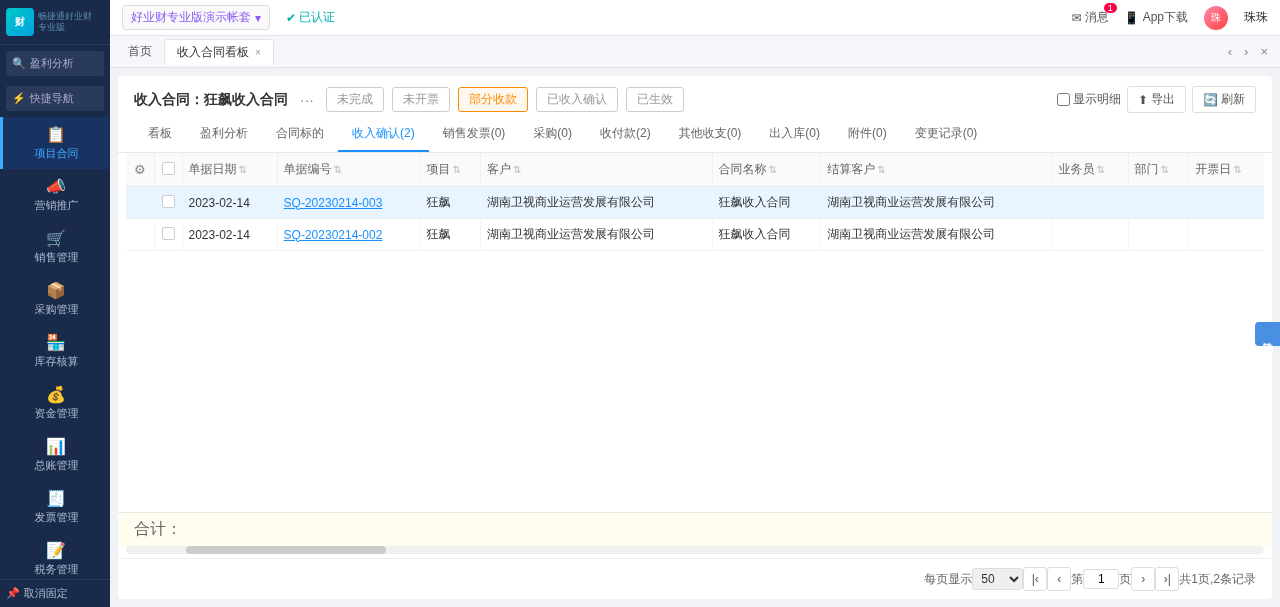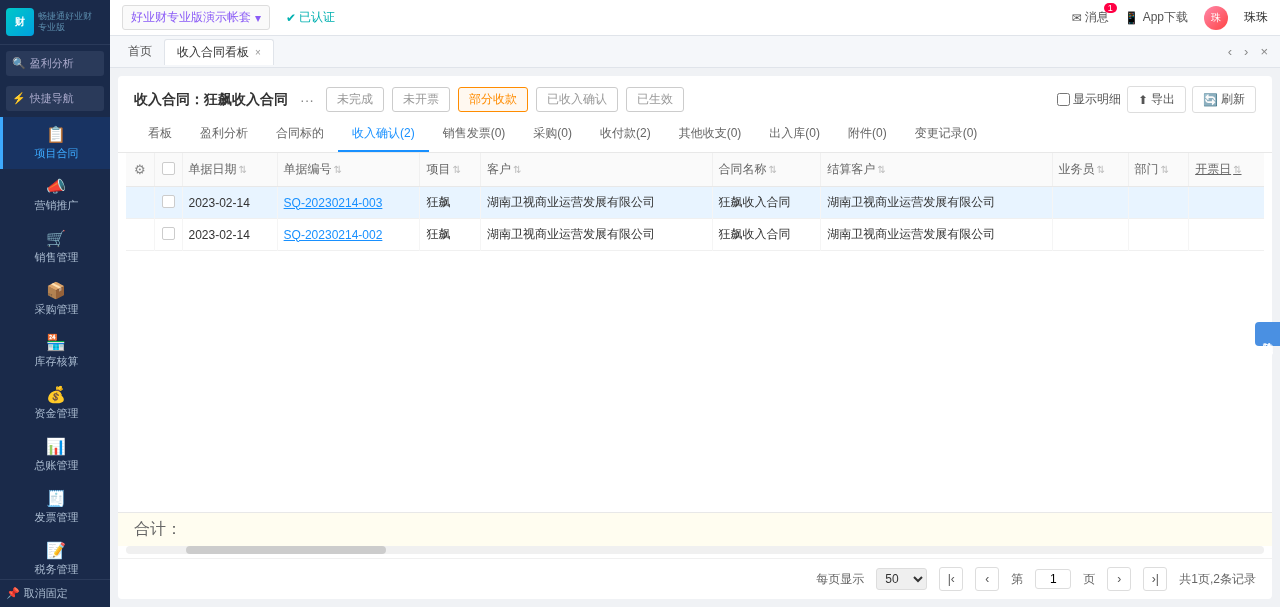--- a/index.html
+++ b/index.html
@@ -60,40 +60,40 @@
     
     .tabs-row { display: flex; align-items: center; padding: 0 16px; border-bottom: 1px solid #e8e8e8; margin-top: 4px; }
     .tab-item { padding: 8px 14px; font-size: 12px; color: #666; cursor: pointer; border-bottom: 2px solid transparent; }
     .tab-item.active { color: #1890ff; border-bottom: 2px solid #1890ff; font-weight: 500; }
 
     
     .table-wrap { flex: 1; overflow: auto; padding: 0 8px; }
     table { width: 100%; border-collapse: collapse; font-size: 12px; }
     table thead tr { background: #fafafa; }
     table thead th { padding: 8px 6px; text-align: left; color: #666; font-weight: normal; border-bottom: 1px solid #e8e8e8; white-space: nowrap; border-right: 1px solid #f0f0f0; }
-    table thead th:last-child { border-right: none; text-decoration: underline; }
+    table thead th:last-child { border-right: none; }
     table tbody tr { border-bottom: 1px solid #f0f0f0; }
     table tbody tr.row-1 { background: #e8f4ff; }
     table tbody tr.row-2 { background: #fff; }
     table tbody td { padding: 7px 6px; color: #333; border-right: 1px solid #f5f5f5; white-space: nowrap; }
     table tbody td:last-child { border-right: none; }
     .td-link { color: #1890ff; text-decoration: underline; cursor: pointer; }
     .col-check { width: 28px; text-align: center; }
     .col-settings { width: 28px; text-align: center; }
     .checkbox { width: 13px; height: 13px; border: 1px solid #ccc; display: inline-block; border-radius: 2px; background: #fff; }
     .th-sort { display: flex; align-items: center; gap: 2px; }
     .sort-icon { color: #bbb; font-size: 10px; }
     .gear-icon { color: #888; font-size: 13px; cursor: pointer; }
 
     
     .summary-row { background: #fffdf0; padding: 6px 16px; border-top: 1px solid #e8e8e8; display: flex; align-items: center; }
     .summary-label { font-size: 16px; color: #666; }
 
     
-    .pagination { padding: 8px 16px; display: flex; align-items: center; justify-content: flex-end; gap: 12px; border-top: 1px solid #f0f0f0; }
+    .pagination { padding: 8px 16px; display: flex; align-items: center; justify-content: flex-end; gap: 0; border-top: 1px solid #f0f0f0; }
     .page-size-label { font-size: 12px; color: #666; }
     .page-size-select { border: 1px solid #ddd; border-radius: 3px; padding: 2px 4px; font-size: 12px; color: #333; }
     .page-btn { width: 24px; height: 24px; border: 1px solid #ddd; background: #fff; border-radius: 3px; cursor: pointer; display: flex; align-items: center; justify-content: center; font-size: 12px; color: #555; }
     .page-btn:disabled { color: #ccc; cursor: not-allowed; }
     .page-input { width: 36px; border: 1px solid #ddd; border-radius: 3px; text-align: center; padding: 2px; font-size: 12px; }
     .page-info { font-size: 12px; color: #666; }
     .panel-tab { background: #4a90e2; color: #fff; writing-mode: vertical-rl; padding: 8px 4px; border-radius: 4px 0 0 4px; font-size: 11px; cursor: pointer; }
 
     
     .scroll-bar-wrap { height: 8px; background: #f0f0f0; margin: 0 8px 4px; border-radius: 4px; overflow: hidden; }

